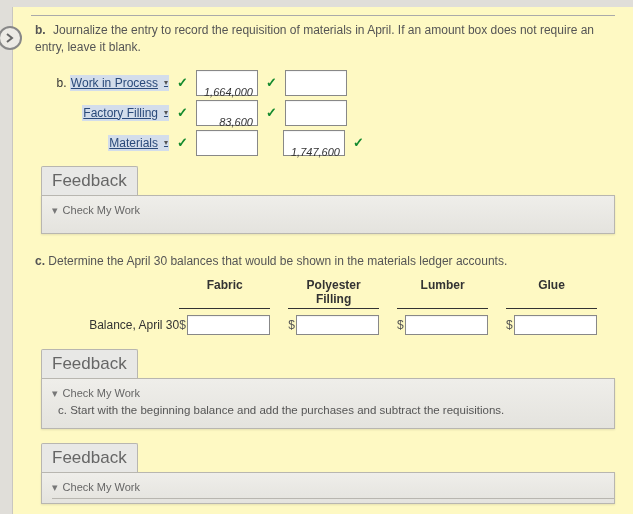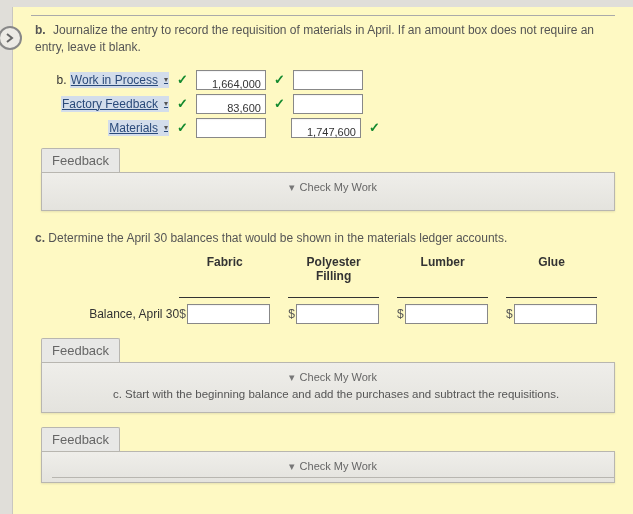--- a/index.html
+++ b/index.html
@@ -68,51 +68,51 @@
     text-decoration: underline;
     background: #d3ddeb;
     padding: 1px 1px;
     display: inline-flex;
     align-items: center;
     gap: 6px;
   }
   .caret { font-size: 8px; color: #555; }
   .check { color: #148a2f; font-weight: bold; font-size: 13px; margin: 0 2px; }
   .numbox {
-    width: 70px;
+    width: 62px;
     height: 20px;
     border: 1px solid #888;
     background: #fff;
     font-size: 11px;
     text-align: right;
-    padding: 4px 4px;
+    padding: 12px 4px;
     line-height: 18px;
     display: inline-block;
     box-shadow: inset 0 1px 1px rgba(0,0,0,.05);
+    font-style: italic;
   }
   .feedback-tab {
     margin-top: 6px;
     margin-left: 10px;
   }
   .feedback-tab .tabhead {
     display: inline-block;
     background: #e8e8e6;
     border: 1px solid #b8b6b0;
     border-bottom: none;
     padding: 4px 10px;
-    font-size: 13px;
+    font-size: 17px;
     color: #666;
     border-radius: 2px 2px 0 0;
   }
   .feedback-tab .tabbody {
     border: 1px solid #b8b6b0;
     background: linear-gradient(#efeeea,#e4e3de);
     padding: 8px 0 12px 10px;
     box-shadow: 0 1px 2px rgba(0,0,0,.1);
-    text-align: center;
   }
   .cmw {
     font-size: 11px;
     color: #666;
     margin-bottom: 4px;
   }
   .cmw .pin { color: #777; margin-right: 2px; }
   .fb-text { color: #555; font-size: 11.5px; padding-left: 6px; }
   .sect-c {
     margin-top: 20px;
@@ -122,21 +122,21 @@
   .table-c {
     margin-top: 10px;
     margin-left: 30px;
   }
   .th-row, .td-row { display: flex; }
   .th-row > div {
     width: 100px;
     text-align: center;
     font-weight: bold;
     font-size: 12px;
-    padding-bottom: 14px;
+    padding-bottom: 2px;
     border-bottom: 1px solid #333;
     margin-right: 18px;
   }
   .th-row .spacer, .td-row .spacer {
     width: 130px; border: none; text-align: right; font-weight: normal;
     margin-right: 0;
   }
   .td-row { align-items: center; margin-top: 6px; }
   .td-row .cell {
     width: 100px;
@@ -184,21 +184,21 @@
       </div>
       <span class="check">✓</span>
       <span class="numbox">1,664,000</span>
       <span class="check">✓</span>
       <span class="numbox"></span>
     </div>
 
     <div class="jrow">
       <div class="jlabel">
         <span class="linklike">
-          <span>Factory Feedback</span>
+          <span>Factory Filling</span>
           <span class="caret">▾</span>
         </span>
       </div>
       <span class="check">✓</span>
       <span class="numbox">83,600</span>
       <span class="check">✓</span>
       <span class="numbox"></span>
     </div>
 
     <div class="jrow">

